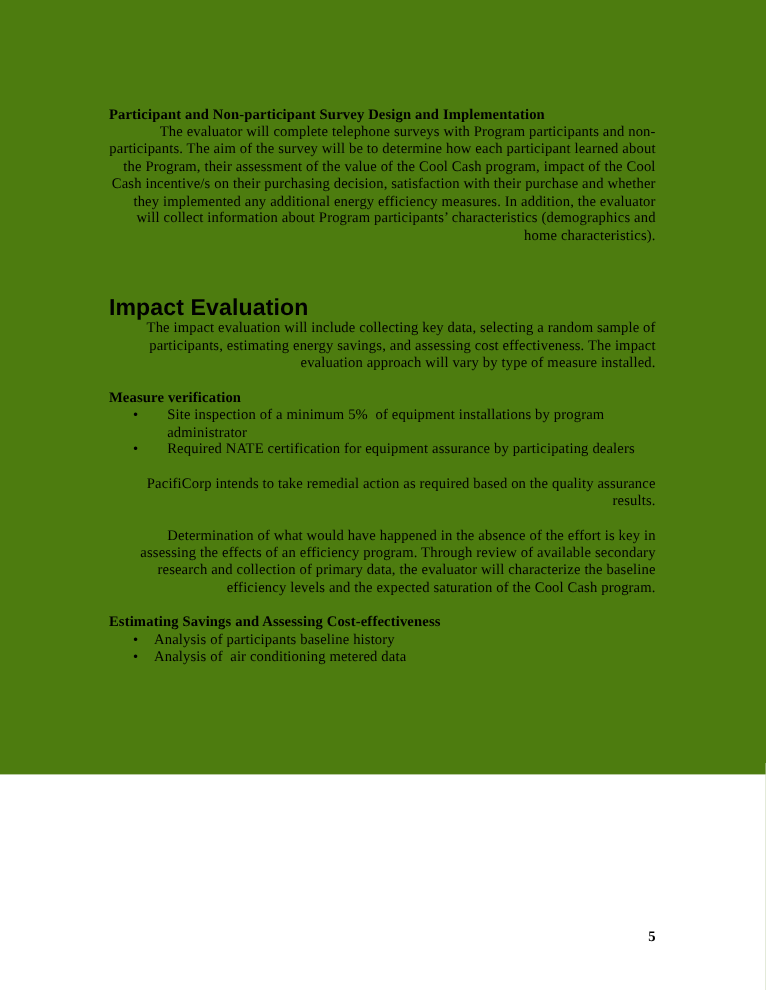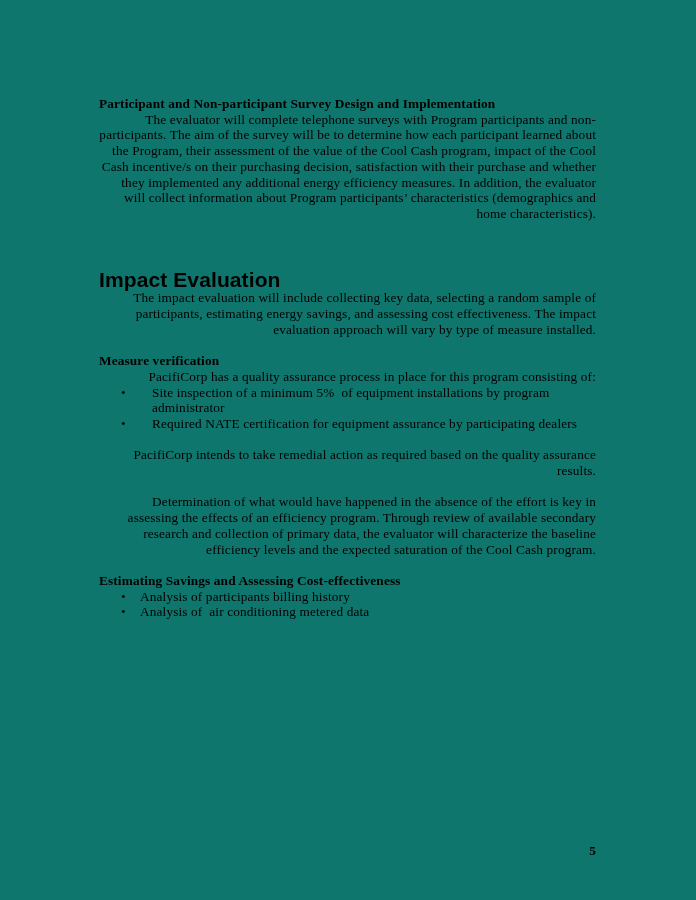--- a/index.html
+++ b/index.html
@@ -14,22 +14,22 @@
     font-family: "Liberation Serif", "DejaVu Serif", serif;
     color: #000000;
     overflow: hidden;
   }
 
   .page {
     position: absolute;
     left: 0;
     top: 0;
     width: 696px;
-    height: 900px;
-    background: #0f766e;
+    height: 704px;
+    background: #4d7c0f;
   }
 
   .content {
     position: absolute;
     left: 99px;
     top: 96px;
     width: 497px;
   }
 
   
@@ -134,41 +134,40 @@
 
     <div>
       <h1 class="heading1">Impact Evaluation</h1>
       <p class="para">The impact evaluation will include collecting key data, selecting a random sample of participants, estimating energy savings, and assessing cost effectiveness. The impact evaluation approach will vary by type of measure installed.</p>
     </div>
 
     <div class="gap-sm"></div>
 
     <div>
       <p class="subhead">Measure verification</p>
-      <p class="para">PacifiCorp has a quality assurance process in place for this program consisting of:</p>
       <ul class="bullets indent-wide">
         <li><span class="dot">•</span><span>Site inspection of a minimum 5%  of equipment installations by program administrator</span></li>
         <li><span class="dot">•</span><span>Required NATE certification for equipment assurance by participating dealers</span></li>
       </ul>
       <div class="gap-sm"></div>
       <p class="para">PacifiCorp intends to take remedial action as required based on the quality assurance results.</p>
     </div>
 
     <div class="gap-sm"></div>
 
     <div>
       <p class="para">Determination of what would have happened in the absence of the effort is key in assessing the effects of an efficiency program. Through review of available secondary research and collection of primary data, the evaluator will characterize the baseline efficiency levels and the expected saturation of the Cool Cash program.</p>
     </div>
 
     <div class="gap-sm"></div>
 
     <div>
       <p class="subhead">Estimating Savings and Assessing Cost-effectiveness</p>
       <ul class="bullets indent-tight">
-        <li><span class="dot">•</span><span>Analysis of participants billing history</span></li>
+        <li><span class="dot">•</span><span>Analysis of participants baseline history</span></li>
         <li><span class="dot">•</span><span>Analysis of  air conditioning metered data</span></li>
       </ul>
     </div>
 
   </div>
 
   <div class="page-number">5</div>
 
 </div>
 

